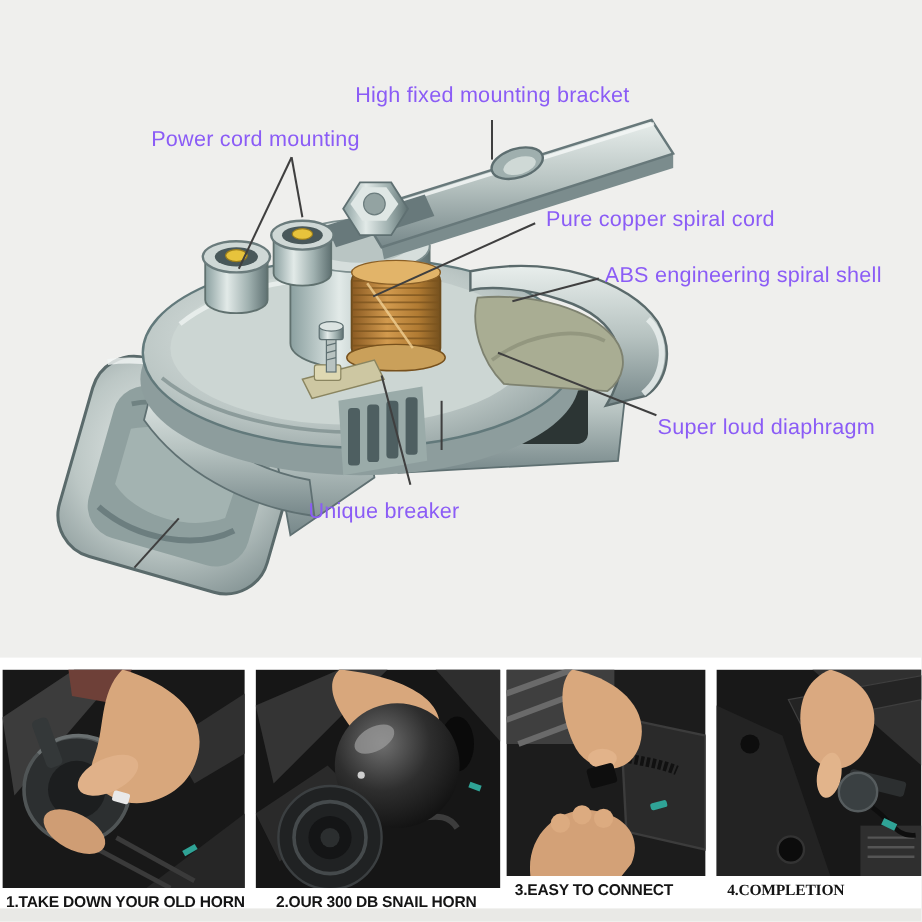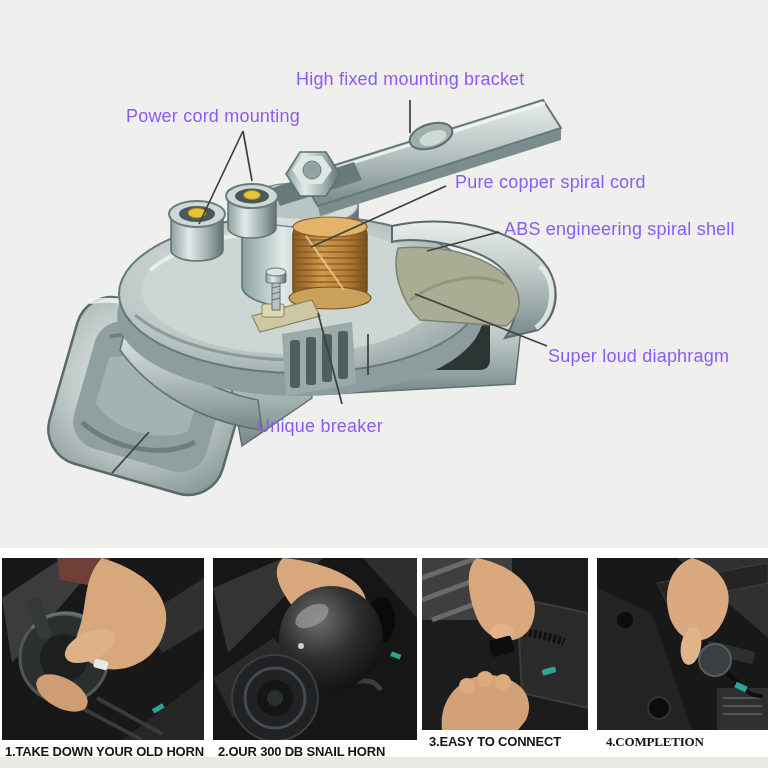--- a/index.html
+++ b/index.html
@@ -28,21 +28,21 @@
   .step { position:absolute; top:10px; }
   .step-1 { left:2px;   width:202px; }
   .step-2 { left:213px; width:204px; }
   .step-3 { left:422px; width:166px; }
   .step-4 { left:597px; width:171px; }
   .step svg { display:block; }
   .caption {
     margin-top:4px; padding-left:3px; font-size:13px; font-weight:bold;
     color:#141414; white-space:nowrap; letter-spacing:-0.2px;
   }
-  .step-2 .caption { padding-left:5px; }
+  .step-2 .caption { padding-left:5px;margin-left:12px; }
   .step-3 .caption { padding-left:7px; }
   .step-4 .caption { padding-left:9px;font-family:Liberation Serif, serif; }
   .bottombar { position:absolute; left:0; top:757px; width:768px; height:11px; background:#e9e9e6; }
 </style>
 </head>
 <body>
 
 <div class="canvas">
 
   <div class="diagram">

